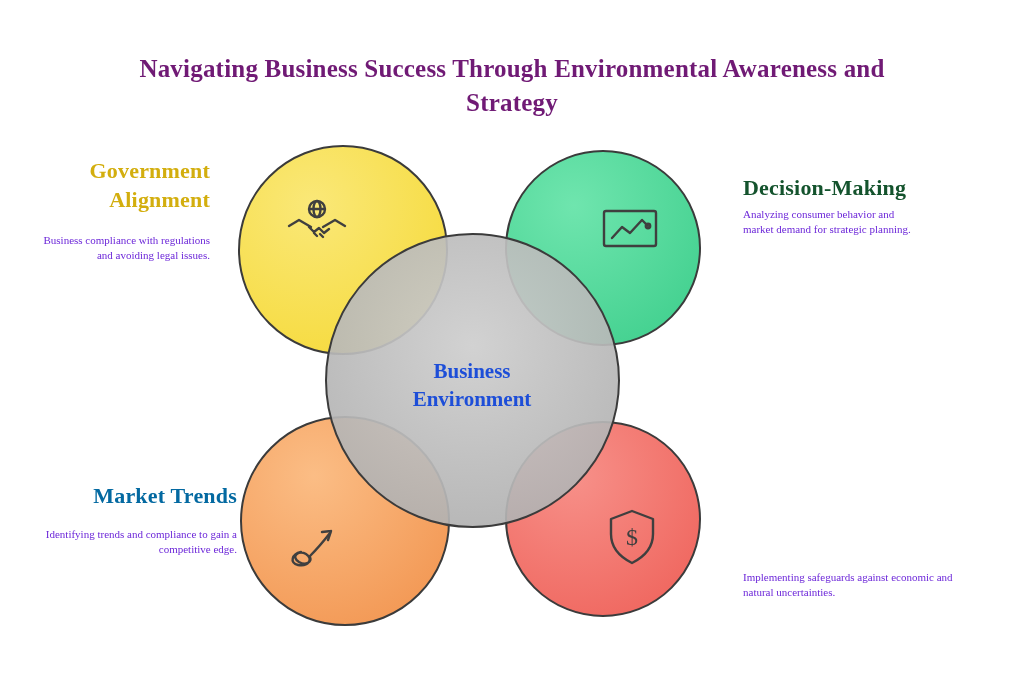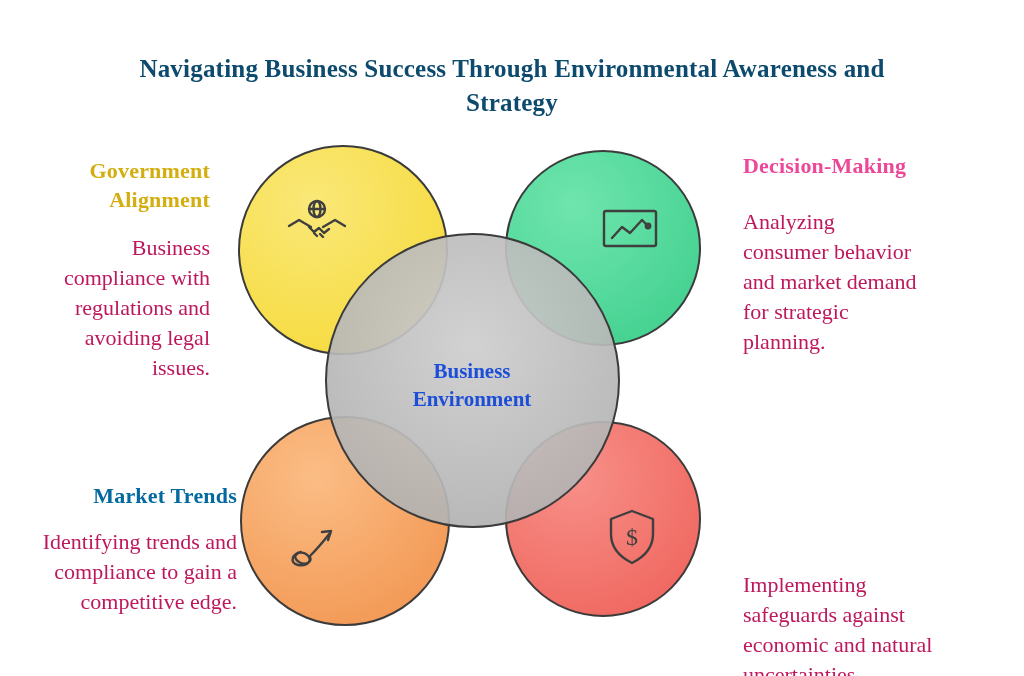--- a/index.html
+++ b/index.html
@@ -16,21 +16,21 @@
     overflow: hidden;
   }
   .title {
     position: absolute;
     left: 92px;
     top: 52px;
     width: 840px;
     margin: 0;
     font-size: 25px;
     font-weight: bold;
-    color: #0c4a6e;
+    color: #701a75;
     text-align: center;
     line-height: 1.35;
     letter-spacing: 0.2px;
   }
   .circle {
     position: absolute;
     border-radius: 50%;
     border: 2px solid #3b3b3b;
     box-sizing: border-box;
   }
@@ -85,31 +85,31 @@
 
   .heading {
     position: absolute;
     font-size: 22px;
     font-weight: bold;
     line-height: 1.3;
     letter-spacing: 0.2px;
   }
   .desc {
     position: absolute;
-    font-size: 22px;
-    color: #be185d;
+    font-size: 11px;
+    color: #6d28d9;
     line-height: 1.36;
   }
   .align-right { text-align: right; }
   .align-left  { text-align: left; }
 
   .gov-heading  { left: 20px;  top: 157px; width: 190px; color: #d3ae0e; }
   .gov-desc     { left: 30px;  top: 233px; width: 180px; }
 
-  .dec-heading  { left: 743px; top: 152px; width: 240px; color: #ec4899; }
+  .dec-heading  { left: 743px; top: 174px; width: 240px; color: #14532d; }
   .dec-desc     { left: 743px; top: 207px; width: 180px; }
 
   .mkt-heading  { left: 30px;  top: 482px; width: 207px; color: #0369a1; }
   .mkt-desc     { left: 40px;  top: 527px; width: 197px; }
 
   .risk-heading { left: 743px; top: 482px; width: 240px; color: #e85a50; }
   .risk-desc    { left: 743px; top: 570px; width: 215px; }
 </style>
 </head>
 <body>

